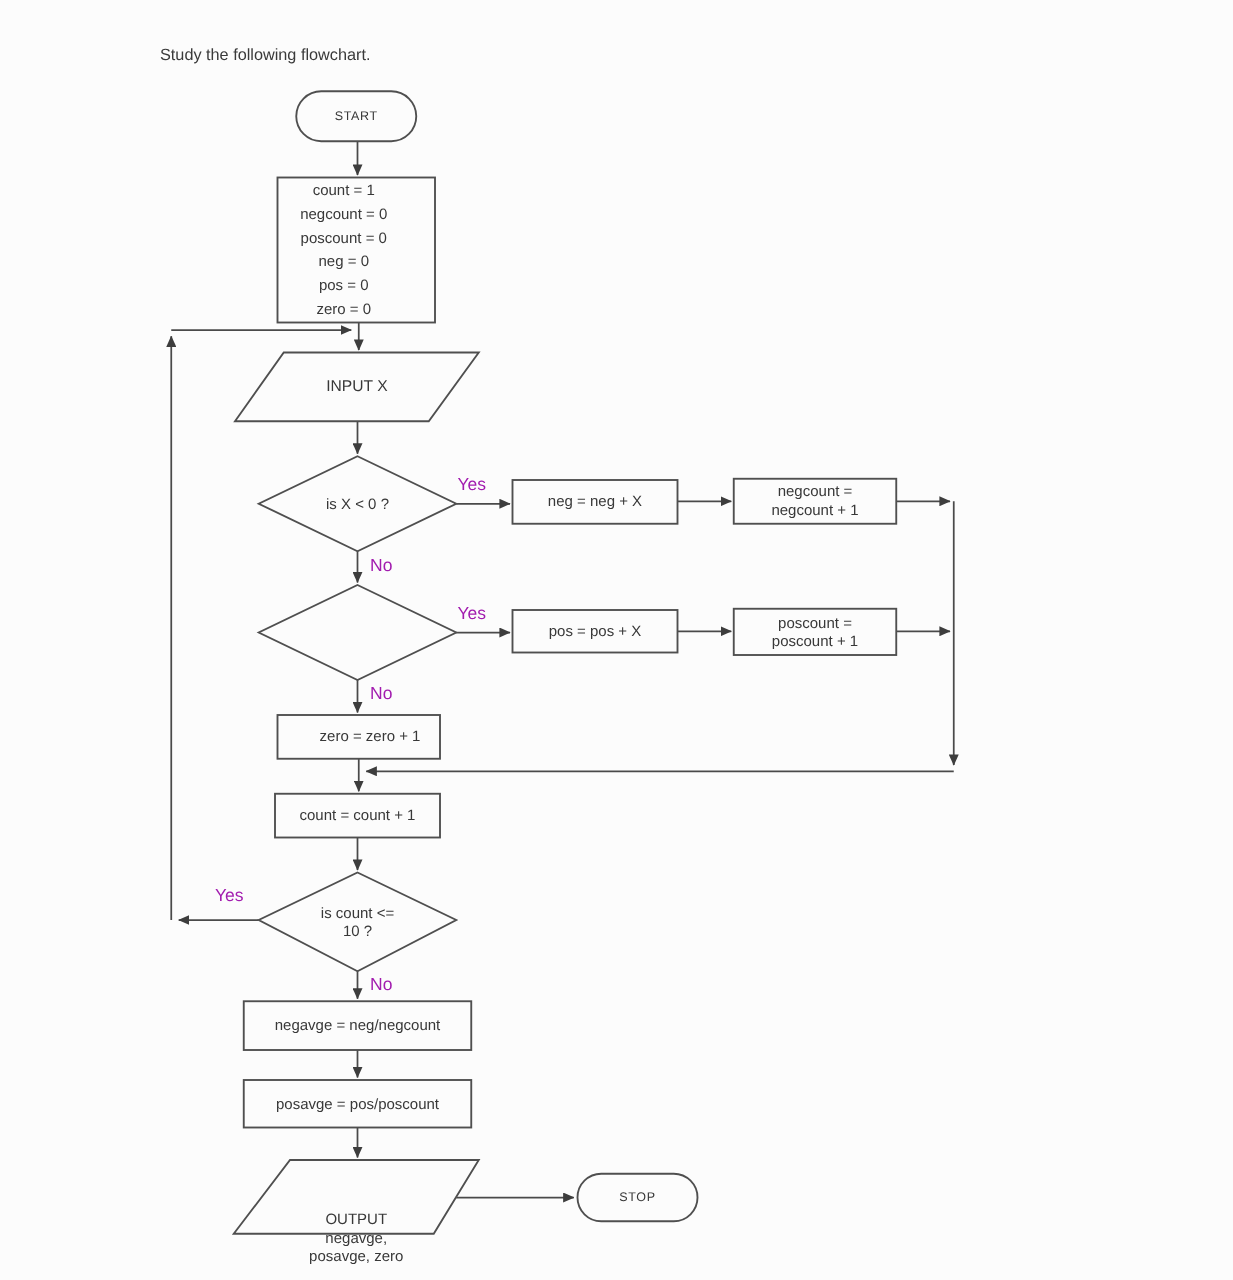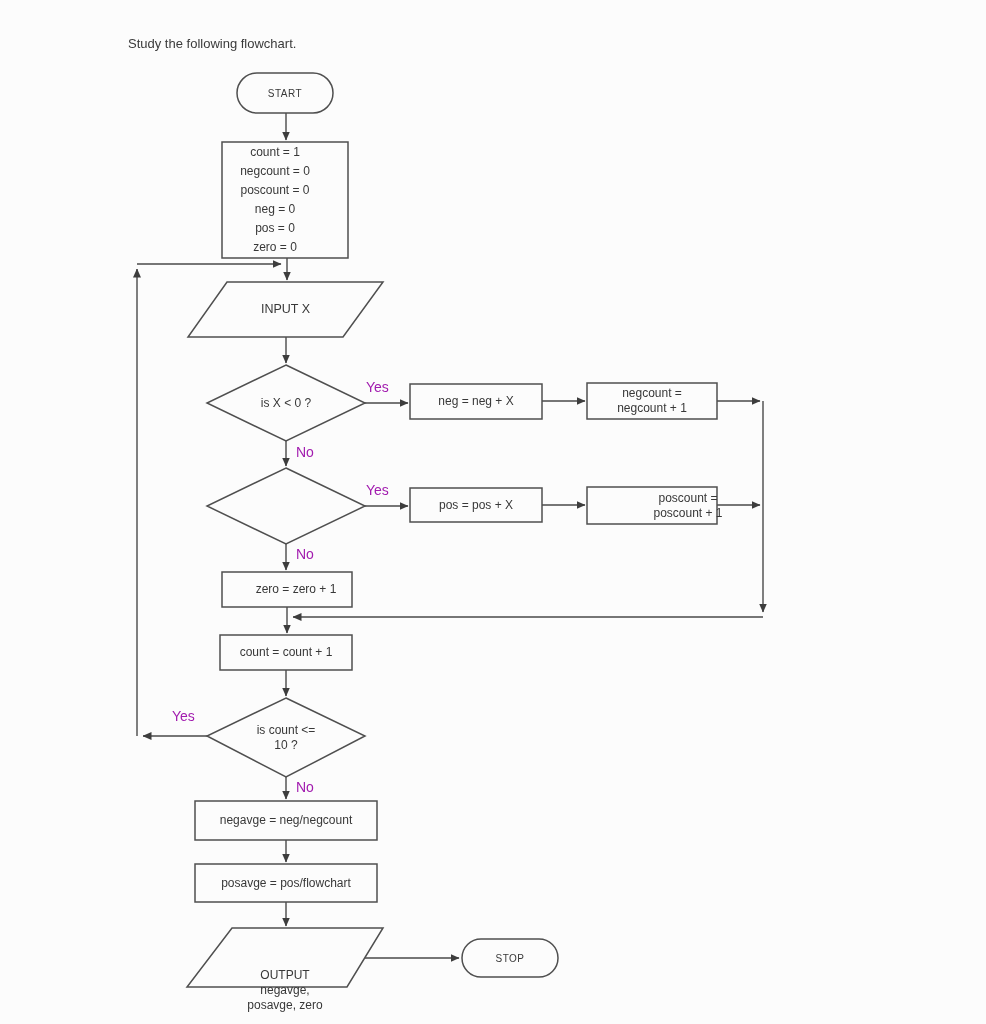--- a/index.html
+++ b/index.html
@@ -99,37 +99,37 @@
   <div class="txt" style="left:410px;top:384px;width:132px;height:35px;">neg = neg + X</div>
 
   <div class="txt" style="left:587px;top:383px;width:130px;height:36px;">
     <div>negcount =</div>
     <div>negcount + 1</div>
   </div>
 
 
   <div class="txt" style="left:410px;top:488px;width:132px;height:34px;">pos = pos + X</div>
 
-  <div class="txt" style="left:575px;top:487px;width:130px;height:37px;padding-left:48px;">
+  <div class="txt" style="left:587px;top:487px;width:130px;height:37px;">
     <div>poscount =</div>
     <div>poscount + 1</div>
   </div>
 
   <div class="txt" style="left:222px;top:572px;width:148px;height:35px;">zero = zero + 1</div>
 
   <div class="txt" style="left:220px;top:635px;width:132px;height:35px;">count = count + 1</div>
 
   <div class="txt" style="left:207px;top:698px;width:158px;height:79px;">
     <div>is count &lt;=</div>
     <div>10 ?</div>
   </div>
 
   <div class="txt" style="left:195px;top:801px;width:182px;height:39px;">negavge = neg/negcount</div>
 
-  <div class="txt" style="left:195px;top:864px;width:182px;height:38px;">posavge = pos/flowchart</div>
+  <div class="txt" style="left:195px;top:864px;width:182px;height:38px;">posavge = pos/poscount</div>
 
   <div class="txt" style="left:187px;top:928px;width:196px;height:59px;margin-top:33px;">
     <div>OUTPUT</div>
     <div>negavge,</div>
     <div>posavge, zero</div>
   </div>
 
   <div class="txt terminator-txt" style="left:462px;top:939px;width:96px;height:38px;">STOP</div>
 
   <div class="edge-label" style="left:366px;top:379px;">Yes</div>

